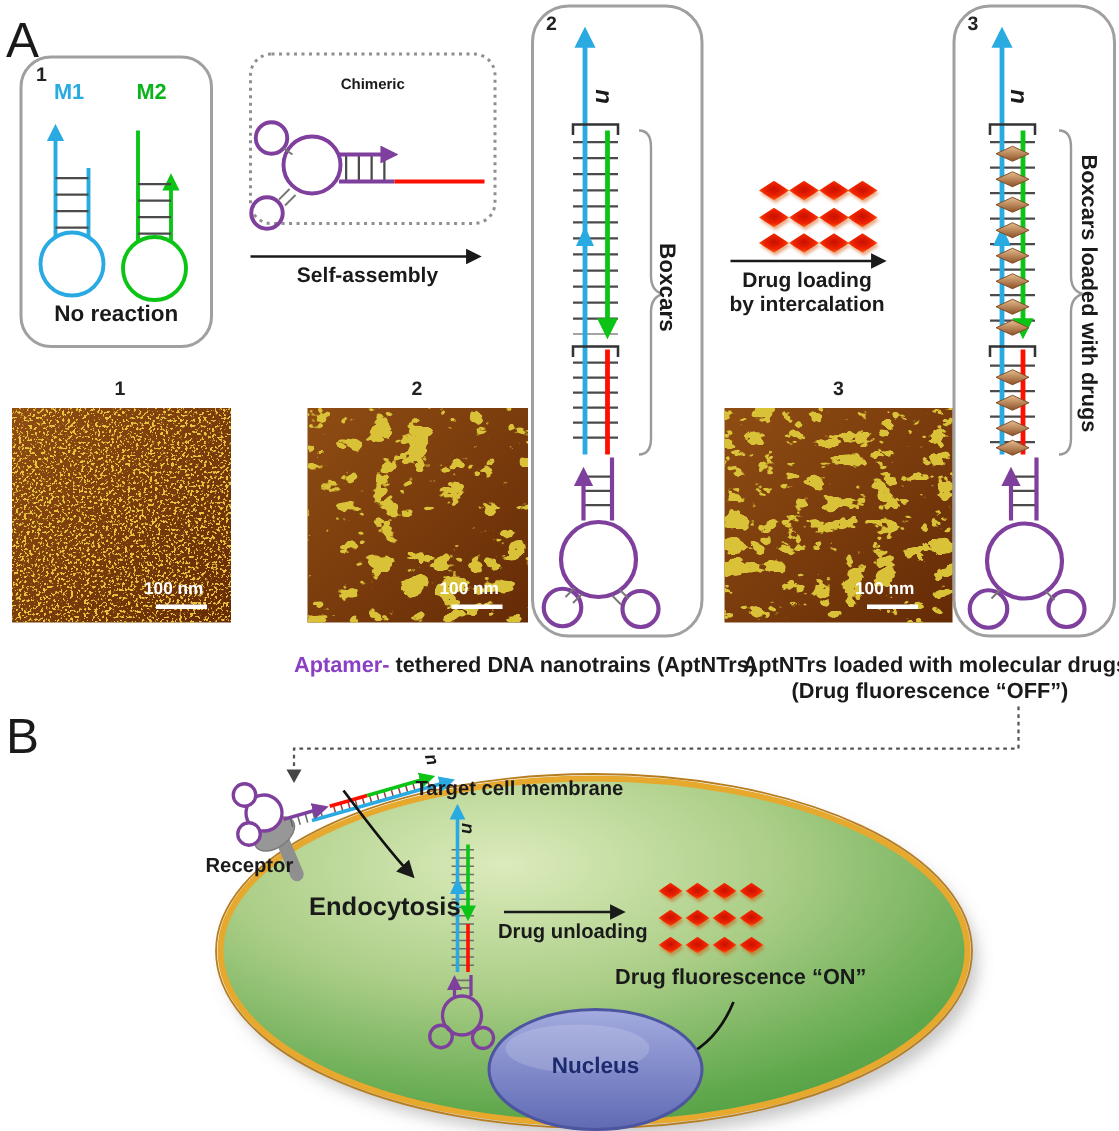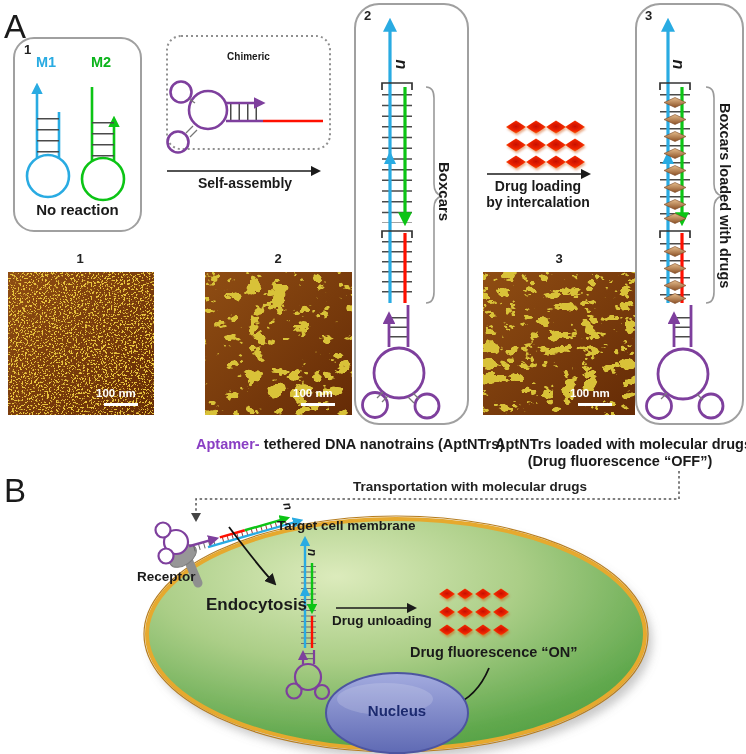--- a/index.html
+++ b/index.html
@@ -296,21 +296,20 @@
 <div class="t b white" style="left:293px;top:387px;font-size:11.5px;">100 nm</div>
 <div class="bar" style="left:301px;top:403px;width:34px;"></div>
 <div class="t b white" style="left:570px;top:387px;font-size:11.5px;">100 nm</div>
 <div class="bar" style="left:578px;top:403px;width:34px;"></div>
 
 <div class="t b c" style="left:196px;top:437px;width:292px;font-size:14.5px;text-align:center;"><span style="color:#8a3fc4;">Aptamer-</span><span> tethered DNA nanotrains (AptNTrs)</span></div>
 <div class="t b c" style="left:495px;top:437px;width:250px;font-size:14.5px;">AptNTrs loaded with molecular drugs</div>
 <div class="t b c" style="left:495px;top:454px;width:250px;font-size:14.5px;"><span>(Drug fluorescence </span><span style="font-weight:800;margin-top:20px;">“OFF”</span><span>)</span></div>
 
 <div class="t panel-letter" style="left:4px;top:474px;">B</div>
-<div class="t sb c" style="left:350px;top:480px;width:240px;font-size:13.5px;color:#222;">Transportation with molecular drugs</div>
 <div class="t sb" style="left:277px;top:519px;font-size:13.5px;color:#1a1a1a;">Target cell membrane</div>
 <div class="t rotn" style="left:284px;top:500px;font-size:12px;transform:rotate(74deg);">n</div>
 <div class="t sb" style="left:137px;top:570px;font-size:13.5px;">Receptor</div>
 <div class="t sb" style="left:206px;top:596px;font-size:17px;">Endocytosis</div>
 <div class="t rotn" style="left:308px;top:546px;font-size:12px;">n</div>
 <div class="t sb" style="left:332px;top:614px;font-size:13.5px;">Drug unloading</div>
 <div class="t" style="left:410px;top:645px;font-size:14.5px;"><span class="sb">Drug fluorescence </span><span style="font-weight:800;">“ON”</span></div>
 <div class="t b c" style="left:357px;top:703px;width:80px;font-size:15px;color:#1c2a70;">Nucleus</div>
 
 </div>

